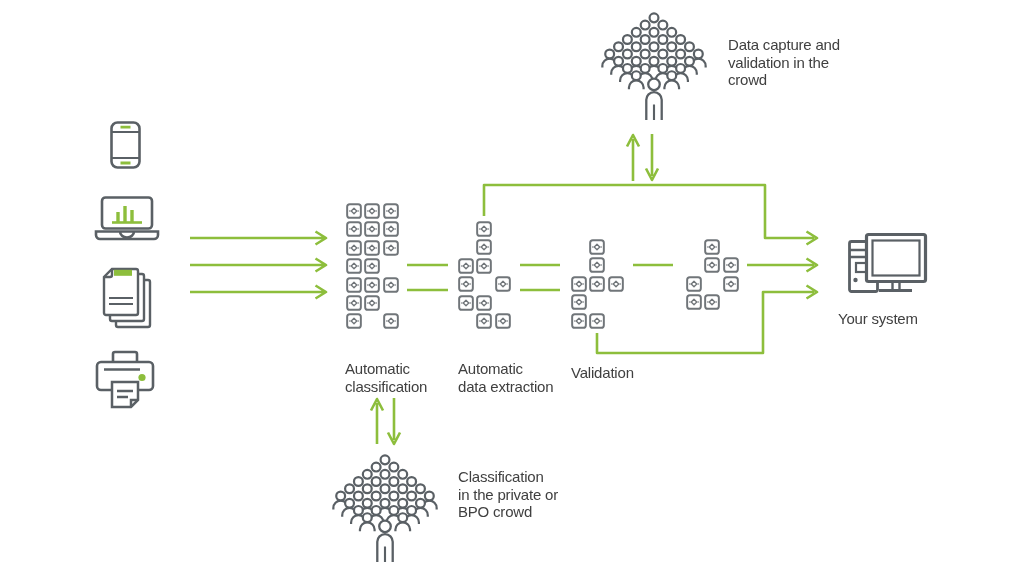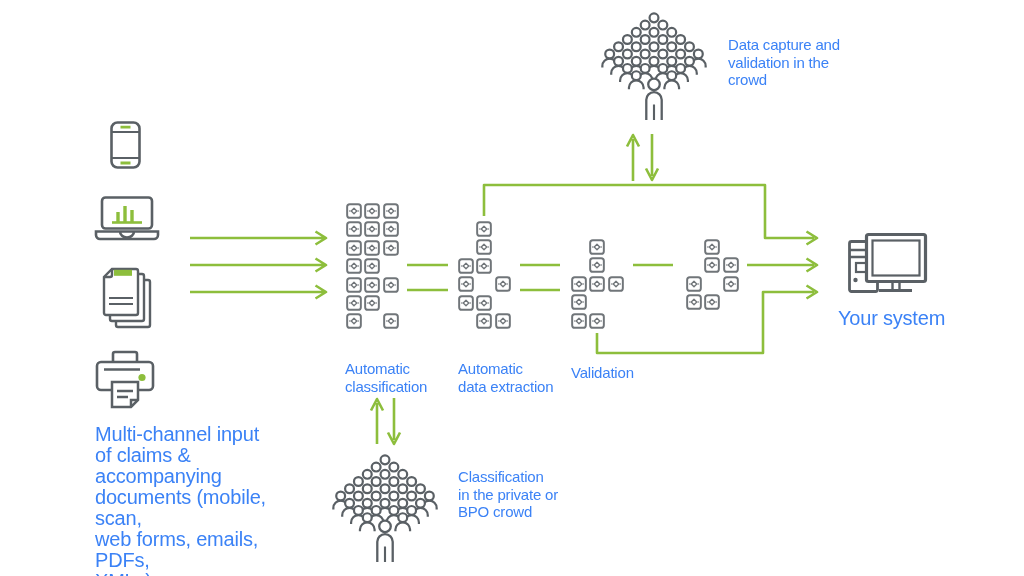--- a/index.html
+++ b/index.html
@@ -1,22 +1,22 @@
 <!DOCTYPE html>
 <html><head>
 <meta charset="utf-8">
 <style>
   html,body{margin:0;padding:0;background:#fff;}
   #stage{position:relative;width:1024px;height:576px;background:#ffffff;overflow:hidden;
          font-family:"Liberation Sans",sans-serif;}
   #connectors{position:absolute;left:0;top:0;pointer-events:none;}
   .abs{position:absolute;}
-  .lbl{position:absolute;color:#3b82f6;font-size:15px;line-height:17.5px;
+  .lbl{position:absolute;color:#404040;font-size:15px;line-height:17.5px;
        white-space:pre-line;letter-spacing:-0.2px;}
-  .lbl.big{font-size:20px;line-height:21px;}
+  .lbl.big{font-size:15px;line-height:21px;}
   .cluster{position:absolute;display:grid;grid-template-columns:repeat(3,16px);
            grid-auto-rows:16px;gap:2.4px;}
   .tile{width:16px;height:16px;}
   svg{display:block;}
 </style>
 </head>
 <body>
 
 <div id="stage">
 
@@ -388,25 +388,20 @@
     <rect x="4.5" y="12.5" width="28" height="50" rx="2" fill="#fff" stroke="#5a6065" stroke-width="2.8"></rect>
     <path d="M4.5 21 H32.5 M4.5 28 H32.5" stroke="#5a6065" stroke-width="2.4"></path>
     <rect x="11" y="34" width="13" height="9" fill="none" stroke="#5a6065" stroke-width="2.2"></rect>
     <circle cx="10.5" cy="51" r="2.2" fill="#5a6065"></circle>
     <rect x="21.5" y="5.5" width="59" height="47" rx="2" fill="#fff" stroke="#5a6065" stroke-width="3.2"></rect>
     <rect x="27.5" y="11.5" width="47" height="35" fill="#fff" stroke="#5a6065" stroke-width="2.2"></rect>
     <path d="M47.5 53 V61 M54.5 53 V61" stroke="#5a6065" stroke-width="2.4"></path>
     <path d="M34 61.5 H67" stroke="#5a6065" stroke-width="2.8"></path>
   </svg>
 
-  <div class="lbl big" style="left:95px;top:424px;width:220px">Multi-channel input
-of claims &amp; accompanying
-documents (mobile, scan,
-web forms, emails, PDFs,
-XMLs)</div>
   <div class="lbl" style="left:728px;top:36px;width:130px">Data capture and
 validation in the
 crowd</div>
   <div class="lbl" style="left:345px;top:360px;width:110px">Automatic
 classification</div>
   <div class="lbl" style="left:458px;top:360px;width:110px">Automatic
 data extraction</div>
   <div class="lbl" style="left:571px;top:364px;width:90px">Validation</div>
   <div class="lbl" style="left:458px;top:468px;width:130px">Classification
 in the private or

